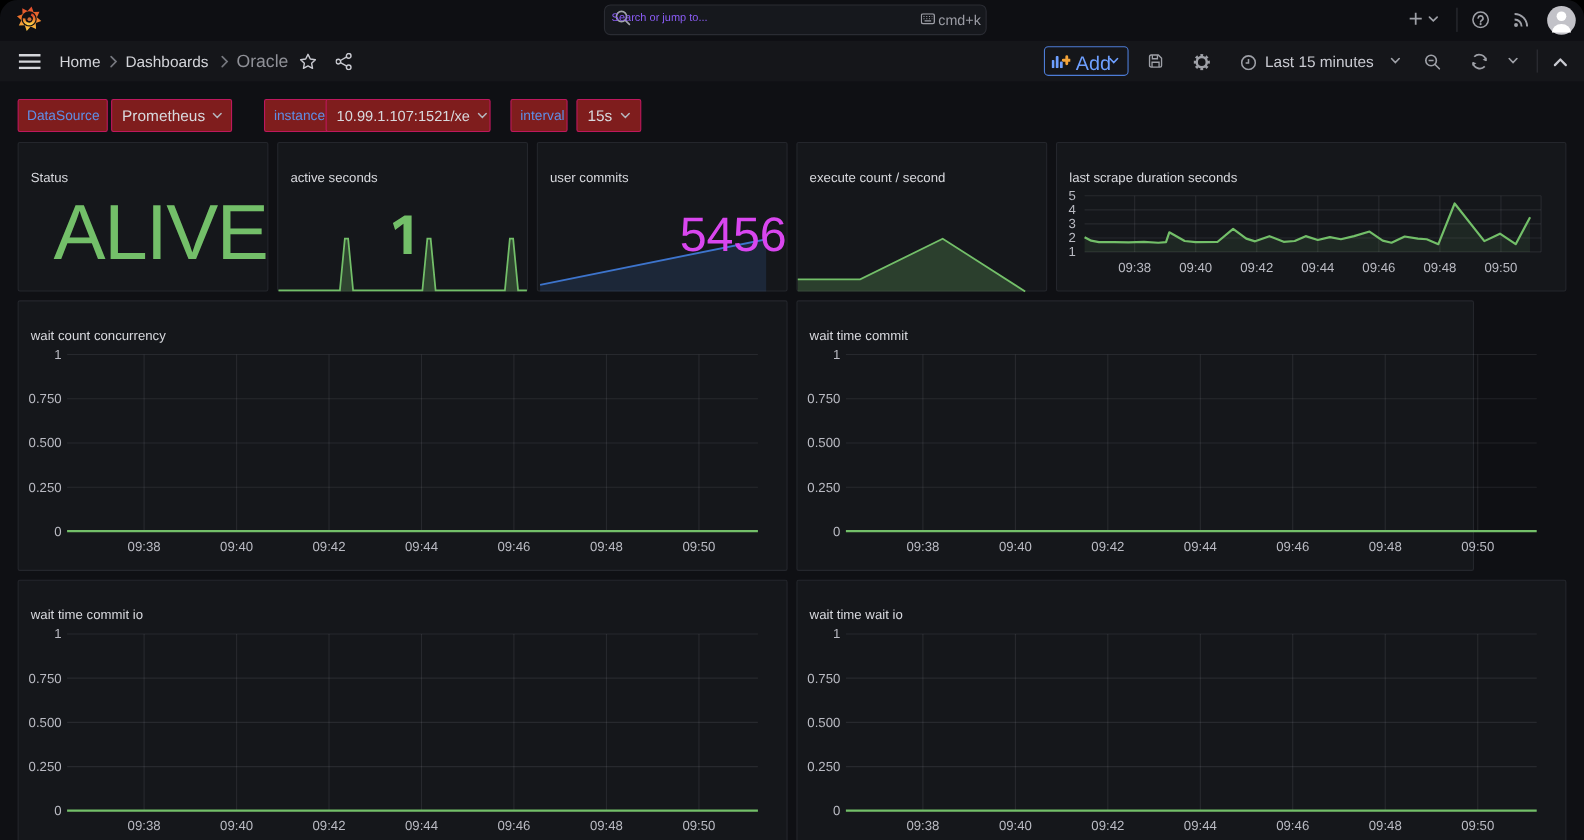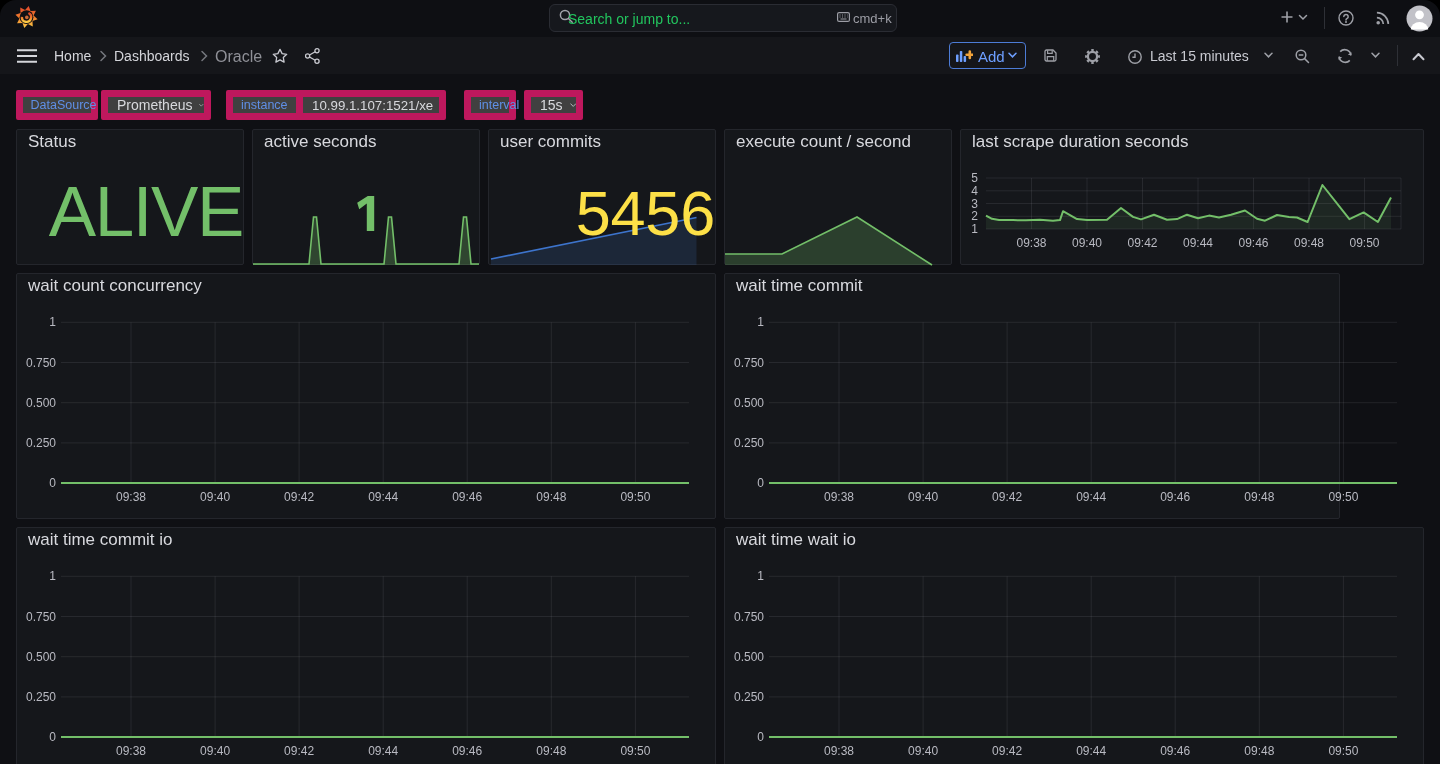--- a/index.html
+++ b/index.html
@@ -1,19 +1,19 @@
 <!DOCTYPE html>
 <html><head><meta charset="utf-8"><style>
 *{margin:0;padding:0;box-sizing:border-box}
 body{-webkit-font-smoothing:antialiased;width:1440px;height:764px;background:#0f1014;font-family:"Liberation Sans",sans-serif;overflow:hidden;position:relative}
 .abs{position:absolute}
 .panel{position:absolute;background:#15171b;border:1px solid #24262c;border-radius:2px}
-.ptitle{position:absolute;left:11px;top:2px;font-size:17px;font-weight:500;color:#d8d9de;letter-spacing:0}
+.ptitle{position:absolute;left:11px;top:24px;font-size:12px;font-weight:500;color:#d8d9de;letter-spacing:0}
 .axlab{font-size:12px;fill:#b9bac2;font-family:"Liberation Sans",sans-serif}
-.vbox{position:absolute;height:30px;top:90px;background:#404040;border:7px solid #be185d;border-radius:2px;display:flex;align-items:center}
+.vbox{position:absolute;height:30px;top:90px;background:#7f1d1d;border:1px solid #be185d;border-radius:2px;display:flex;align-items:center}
 .vlab{color:#5f8fe6;font-size:12.5px;font-weight:500;padding:0 8px;white-space:nowrap}
 .vval{color:#d8d9dd;font-size:14px;font-weight:500;padding-left:9px;white-space:nowrap}
 .icon{position:absolute}
 .statval{position:absolute;width:100%;text-align:right;font-weight:500}
 </style></head><body>
 <div class="abs" style="left:0;top:0;width:1440px;height:37px;background:#0e0f13"></div>
 <svg class="icon" style="left:15px;top:5px" width="23" height="24" viewBox="0 0 23 24">
 <defs>
       <linearGradient id="glg" x1="0" y1="0" x2="0" y2="1">
 <stop offset="0" stop-color="#e0462c"></stop>
@@ -24,21 +24,21 @@
 <path fill="url(#glg)" d="M13.70 0.92 L15.50 6.01 L20.90 5.72 L18.56 10.60 L22.58 14.20 L17.49 16.00 L17.78 21.40 L12.90 19.06 L9.30 23.08 L7.50 17.99 L2.10 18.28 L4.44 13.40 L0.42 9.80 L5.51 8.00 L5.22 2.60 L10.10 4.94 Z"></path>
 <circle cx="11.5" cy="12.2" r="6.9" fill="#101114"></circle>
 <path d="M13.44 8.03 A4.6 4.6 0 1 1 6.92 11.8" fill="none" stroke="url(#glg)" stroke-width="2.4"></path>
 <circle cx="11.8" cy="12.4" r="1.8" fill="#c96a38"></circle>
 </svg>
 <div class="abs" style="left:549px;top:4px;width:348px;height:28px;background:#16181d;border:1px solid #2a2c33;border-radius:6px"></div>
 <svg class="icon" style="left:559px;top:9px" width="15" height="15" viewBox="0 0 15 15">
     <circle cx="6" cy="6" r="4.6" fill="none" stroke="#a2a4ab" stroke-width="1.5"></circle>
     <line x1="9.5" y1="9.5" x2="13.2" y2="13.2" stroke="#a2a4ab" stroke-width="1.5" stroke-linecap="round"></line>
   </svg>
-<div class="abs" style="left:568px;top:10.5px;font-size:14px;color:#22c55e">Search or jump to...</div>
+<div class="abs" style="left:556px;top:10.5px;font-size:10px;color:#8b5cf6">Search or jump to...</div>
 <svg class="icon" style="left:837px;top:12px" width="13" height="11" viewBox="0 0 13 11">
     <rect x="0.6" y="0.6" width="11.8" height="8.8" rx="1.5" fill="none" stroke="#9c9da5" stroke-width="1.2"></rect>
     <path d="M2.5 3 h1 M5 3 h1 M7.5 3 h1 M10 3 h0.6 M2.5 5 h1 M5 5 h1 M7.5 5 h1 M10 5 h0.6 M3.5 7 h6" stroke="#9c9da5" stroke-width="1"></path>
   </svg>
 <div class="abs" style="left:853px;top:11px;font-size:13px;color:#9c9da5">cmd+k</div>
 <svg class="icon" style="left:1281px;top:11px" width="12" height="12" viewBox="0 0 12 12">
     <path d="M6 0.5 V11.5 M0.5 6 H11.5" stroke="#9ea0a7" stroke-width="1.6"></path>
   </svg>
 <svg class="icon" style="left:1298px;top:14px" width="10" height="7" viewBox="0 0 10 7">
     <path d="M1.5 1.5 L5 5 L8.5 1.5" fill="none" stroke="#9ea0a7" stroke-width="1.5" stroke-linecap="round"></path>
@@ -80,21 +80,21 @@
     <circle cx="12" cy="13.2" r="2.1" fill="none" stroke="#c9cad1" stroke-width="1.3"></circle>
     <path d="M4.5 7 L10.2 3.8 M4.5 9 L10.2 12.2" stroke="#c9cad1" stroke-width="1.3"></path>
   </svg>
 <div class="abs" style="left:949px;top:42px;width:77px;height:27px;border:1px solid #4d7cd6;border-radius:4px"></div>
 <svg class="icon" style="left:956px;top:49px" width="17" height="13" viewBox="0 0 17 13">
     <rect x="0" y="5.5" width="2.5" height="7.5" rx="0.8" fill="#6e9fff"></rect>
     <rect x="3.8" y="2" width="2.5" height="11" rx="0.8" fill="#6e9fff"></rect>
     <rect x="7.6" y="7" width="2.5" height="6" rx="0.8" fill="#6e9fff"></rect>
     <path d="M13.8 2.6 V9 M10.6 5.8 H17" stroke="#f2a33a" stroke-width="2.6" stroke-linecap="round"></path>
   </svg>
-<div class="abs" style="left:978px;top:48px;font-size:15px;font-weight:500;color:#6e9fff">Add</div>
+<div class="abs" style="left:978px;top:48px;font-size:18px;font-weight:500;color:#6e9fff">Add</div>
 <svg class="icon" style="left:1008px;top:52px" width="9" height="7" viewBox="0 0 9 7">
     <path d="M1 1.2 L4.5 4.8 L8 1.2" fill="none" stroke="#6e9fff" stroke-width="1.5" stroke-linecap="round"></path>
   </svg>
 <svg class="icon" style="left:1044px;top:49px" width="13" height="13" viewBox="0 0 13 13">
     <path d="M1 2.5 A1.5 1.5 0 0 1 2.5 1 H9 L12 4 V10.5 A1.5 1.5 0 0 1 10.5 12 H2.5 A1.5 1.5 0 0 1 1 10.5 Z" fill="none" stroke="#9ea0a7" stroke-width="1.3"></path>
     <path d="M3.6 1.2 V4.4 H8.2 V1.2 M3.3 11.8 V7.6 H9.7 V11.8" fill="none" stroke="#9ea0a7" stroke-width="1.2"></path>
   </svg>
 <svg class="icon" style="left:1085px;top:49px" width="15" height="15" viewBox="0 0 16 16">
     <path d="M6.46 0.25 L8.00 0.10 L9.54 0.25 L9.19 2.02 L10.33 2.36 L11.39 2.93 L12.39 1.43 L13.59 2.41 L14.57 3.61 L13.07 4.61 L13.64 5.67 L13.98 6.81 L15.75 6.46 L15.90 8.00 L15.75 9.54 L13.98 9.19 L13.64 10.33 L13.07 11.39 L14.57 12.39 L13.59 13.59 L12.39 14.57 L11.39 13.07 L10.33 13.64 L9.19 13.98 L9.54 15.75 L8.00 15.90 L6.46 15.75 L6.81 13.98 L5.67 13.64 L4.61 13.07 L3.61 14.57 L2.41 13.59 L1.43 12.39 L2.93 11.39 L2.36 10.33 L2.02 9.19 L0.25 9.54 L0.10 8.00 L0.25 6.46 L2.02 6.81 L2.36 5.67 L2.93 4.61 L1.43 3.61 L2.41 2.41 L3.61 1.43 L4.61 2.93 L5.67 2.36 L6.81 2.02 Z M4.30 8.00 a3.7 3.7 0 1 0 7.4 0 a3.7 3.7 0 1 0 -7.4 0 Z" fill="#9ea0a7" fill-rule="evenodd"></path>
   </svg>
@@ -125,21 +125,21 @@
   </svg>
 <div class="vbox" style="left:15.5px;width:82px">
     <span class="vlab">DataSource</span>
   </div>
 <div class="vbox" style="left:101px;width:110px">
     <span class="vval">Prometheus</span>
     <svg width="9" height="7" viewBox="0 0 9 7" style="margin-left:7px">
       <path d="M1 1.2 L4.5 4.8 L8 1.2" fill="none" stroke="#b5b6bd" stroke-width="1.4" stroke-linecap="round"></path>
     </svg>
   </div>
-<div class="vbox" style="left:226px;width:88px">
+<div class="vbox" style="left:240px;width:88px">
     <span class="vlab">instance</span>
   </div>
 <div class="vbox" style="left:296px;width:149.5px">
     <span class="vval"><span style="font-size:13.3px">10.99.1.107:1521/xe</span></span>
     <svg width="9" height="7" viewBox="0 0 9 7" style="margin-left:7px">
       <path d="M1 1.2 L4.5 4.8 L8 1.2" fill="none" stroke="#b5b6bd" stroke-width="1.4" stroke-linecap="round"></path>
     </svg>
   </div>
 <div class="vbox" style="left:464px;width:52px">
     <span class="vlab">interval</span>
@@ -163,21 +163,21 @@
 <svg width="228" height="136" style="position:absolute;left:0;top:0">
       <polygon points="113.8,101 113.8,73.5 106.2,79.2 104.2,72.8 114.8,66 121.2,66 121.2,101" fill="#73bf69"></polygon>
     </svg>
 </div>
 <div class="panel" style="left:488px;top:129px;width:228px;height:136px">
 <div class="ptitle">user commits</div>
 <svg width="228" height="136" style="position:absolute;left:0;top:0">
 <polygon points="2,129 207.5,87.5 207.5,135 2,135" fill="rgba(60,105,175,0.20)"></polygon>
 <polyline points="2,129 207.5,87.5" fill="none" stroke="#3d74cc" stroke-width="1.7"></polyline>
 </svg>
-<div class="statval" style="top:57.8px;font-size:63px;letter-spacing:-0.2px;color:#fde047;line-height:51.5px">5456</div>
+<div class="statval" style="top:57.8px;font-size:44px;letter-spacing:-0.2px;color:#d946ef;line-height:51.5px">5456</div>
 </div>
 <div class="panel" style="left:724px;top:129px;width:228px;height:136px">
 <div class="ptitle">execute count / second</div>
 <svg width="228" height="136" style="position:absolute;left:0;top:0">
 <polygon points="0,124 57,124 132,87 207,135 0,135" fill="rgba(115,191,105,0.24)"></polygon>
 <polyline points="0,124 57,124 132,87 207,135" fill="none" stroke="#73bf69" stroke-width="1.6"></polyline>
 </svg>
 </div>
 <div class="panel" style="left:960px;top:129px;width:464px;height:136px">
     <div class="ptitle">last scrape duration seconds</div>

